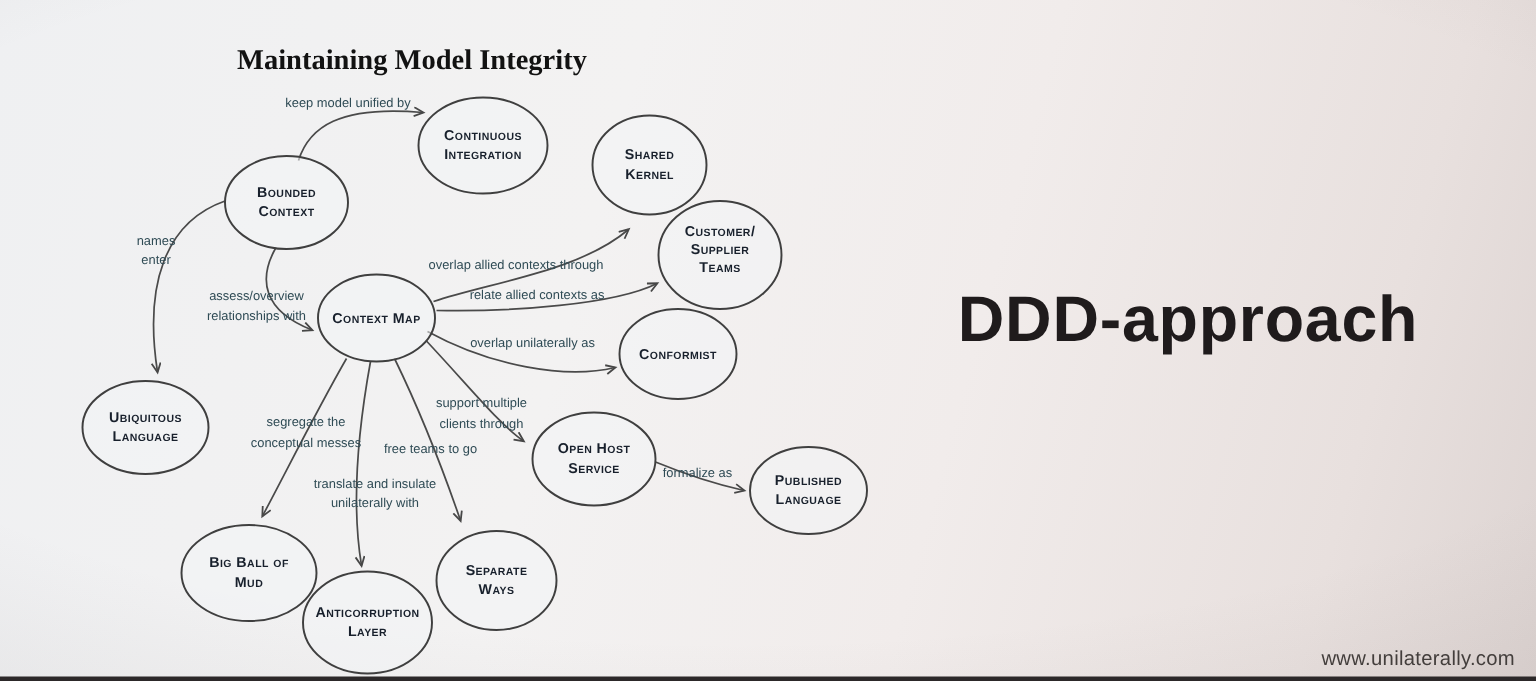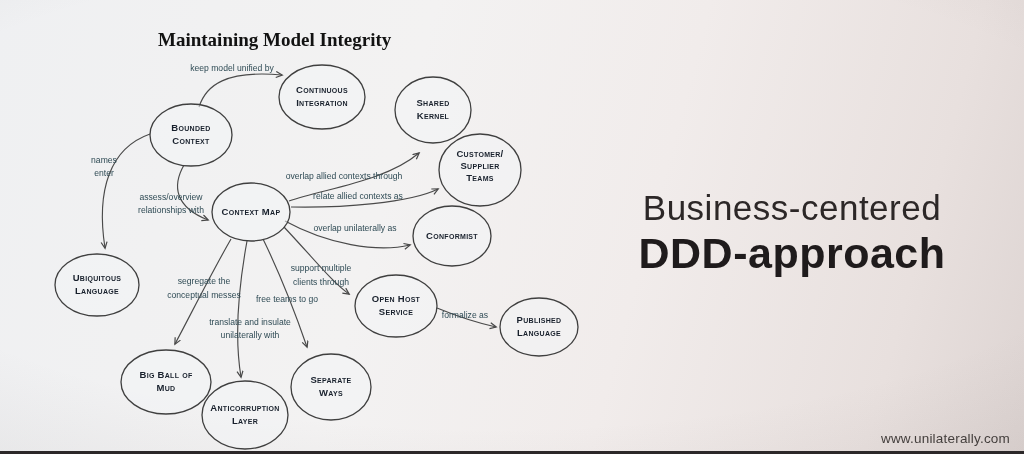--- a/index.html
+++ b/index.html
@@ -122,18 +122,17 @@
   <text class="edge-label" x="204" y="298">conceptual messes</text>
   <text class="edge-label" x="321" y="271">support multiple</text>
   <text class="edge-label" x="321" y="285">clients through</text>
   <text class="edge-label" x="287" y="302">free teams to go</text>
   <text class="edge-label" x="250" y="325">translate and insulate</text>
   <text class="edge-label" x="250" y="338">unilaterally with</text>
   <text class="edge-label" x="465" y="318">formalize as</text>
 </svg>
 
 <div class="headline">
-  <div class="l1">Business-centered</div>
   <div class="l2">DDD-approach</div>
 </div>
 
 <div class="site">www.unilaterally.com</div>
 <div class="bottom-bar"></div>
 
 </body></html>

